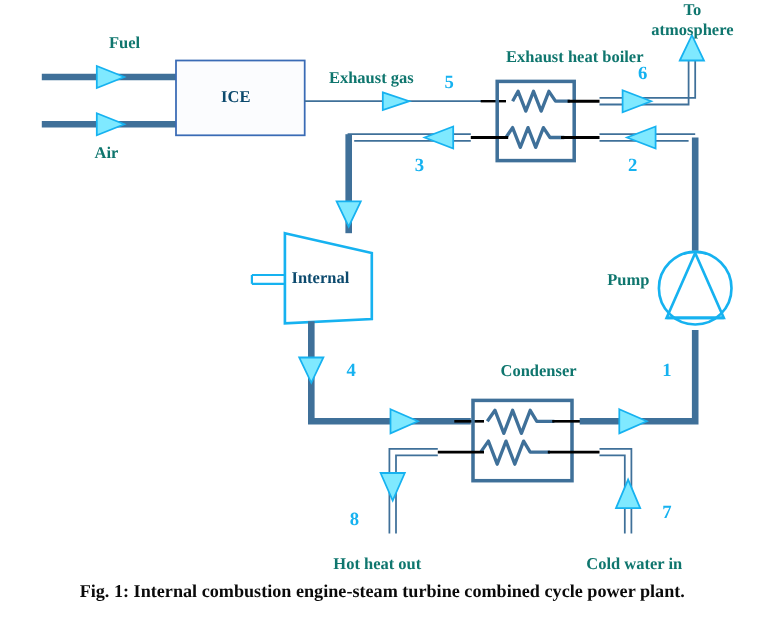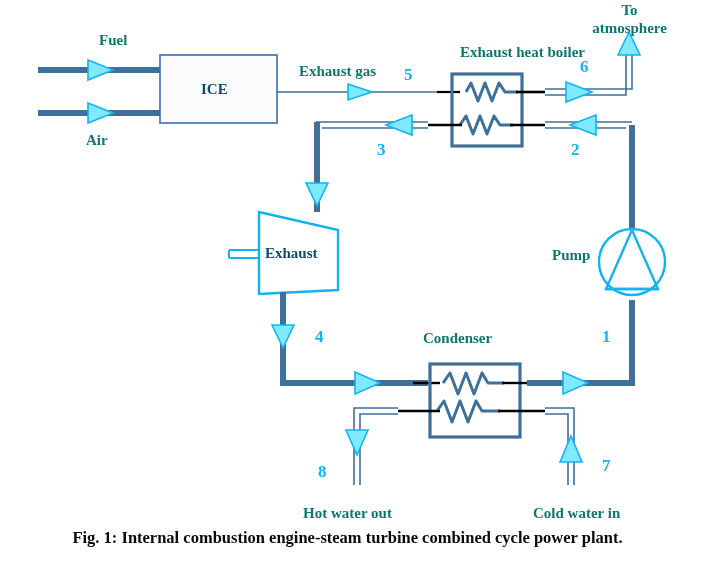--- a/index.html
+++ b/index.html
@@ -130,27 +130,27 @@
 
   <div class="cmp" style="left:201px;top:81px;">ICE</div>
 
   <div class="lbl" style="left:299px;top:63px;">Exhaust gas</div>
 
   <div class="lbl" style="left:432px;top:44px;margin-left:28px;">Exhaust heat boiler</div>
 
   <div class="lbl center" style="left:591px;top:2px;width:77px;">To</div>
   <div class="lbl center" style="left:582px;top:20px;width:95px;">atmosphere</div>
 
-  <div class="cmp" style="left:265px;top:245px;">Exhaust</div>
+  <div class="cmp" style="left:265px;top:245px;">Internal</div>
 
   <div class="lbl" style="left:552px;top:247px;">Pump</div>
 
-  <div class="lbl" style="left:423px;top:330px;">Condenser</div>
+  <div class="lbl" style="left:455px;top:330px;">Condenser</div>
 
-  <div class="lbl" style="left:303px;top:505px;">Hot water out</div>
+  <div class="lbl" style="left:303px;top:505px;">Hot heat out</div>
 
   <div class="lbl" style="left:533px;top:505px;">Cold water in</div>
 
   <div class="num" style="left:404px;top:65px;">5</div>
   <div class="num" style="left:580px;top:57px;">6</div>
   <div class="num" style="left:377px;top:140px;">3</div>
   <div class="num" style="left:571px;top:140px;">2</div>
   <div class="num" style="left:315px;top:327px;">4</div>
   <div class="num" style="left:602px;top:327px;">1</div>
   <div class="num" style="left:318px;top:462px;">8</div>

